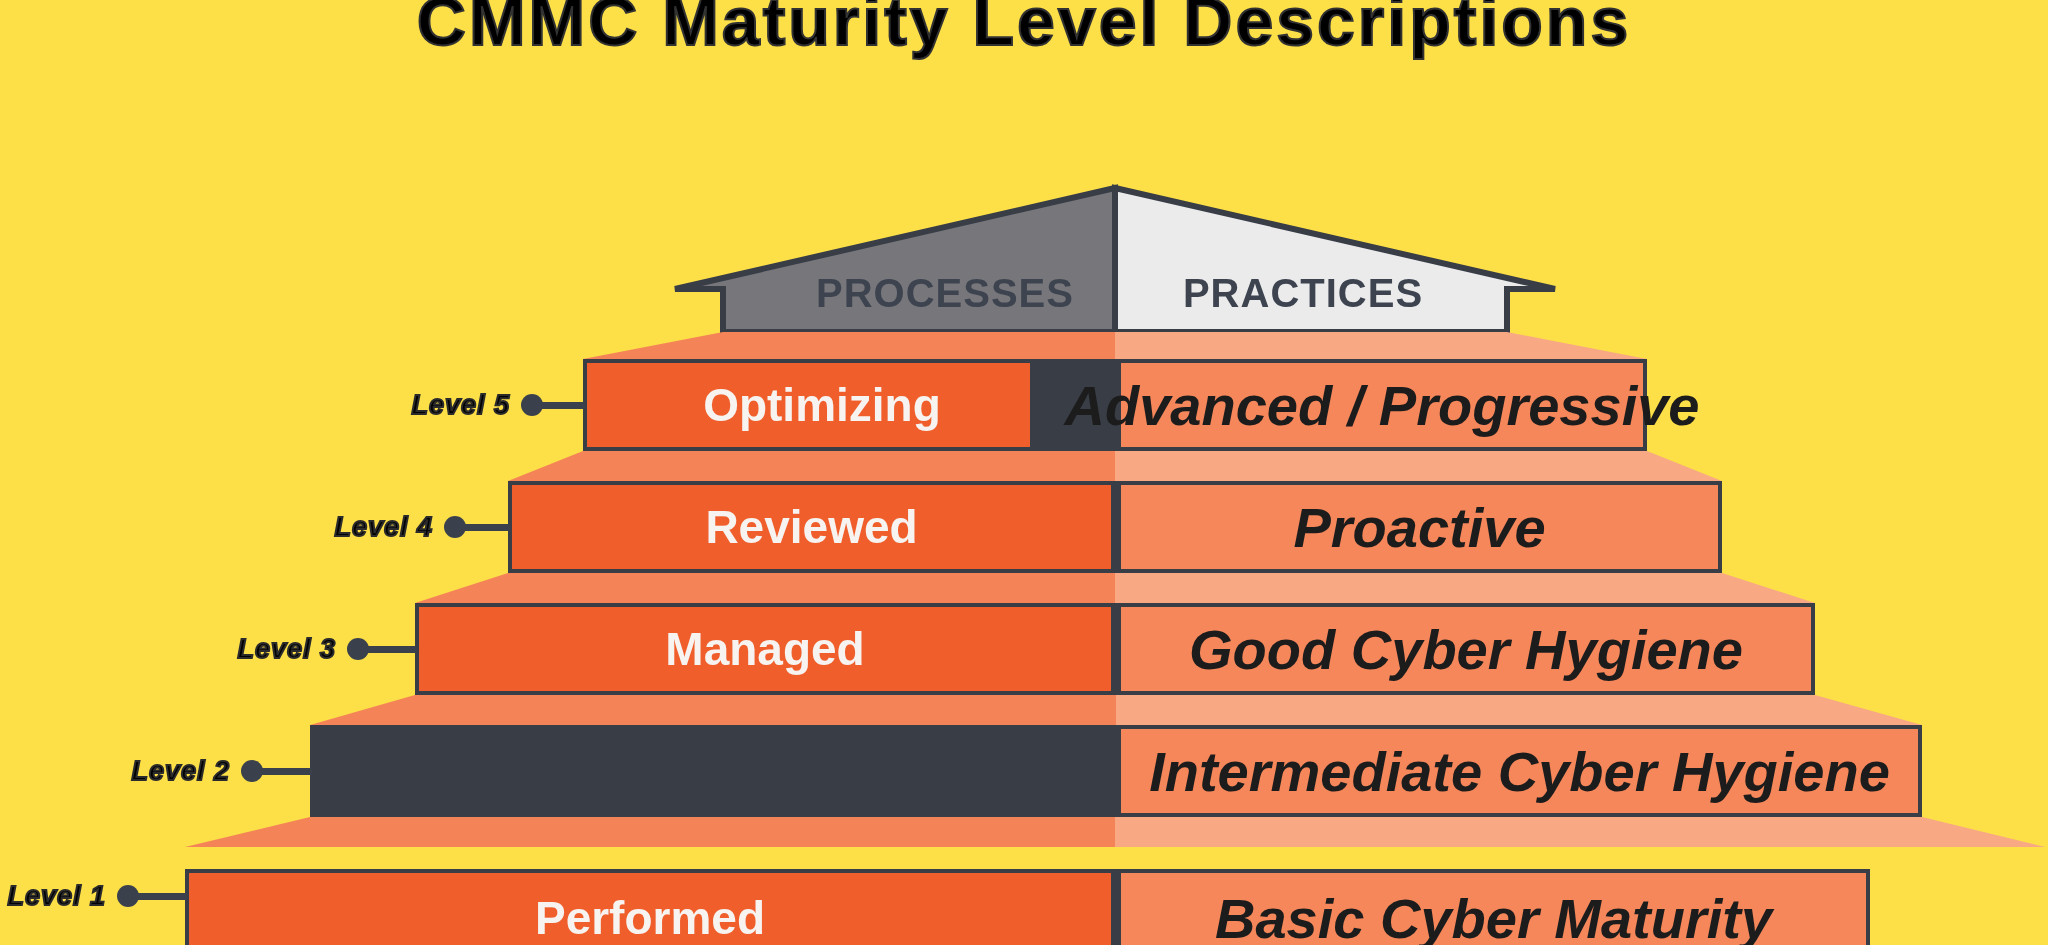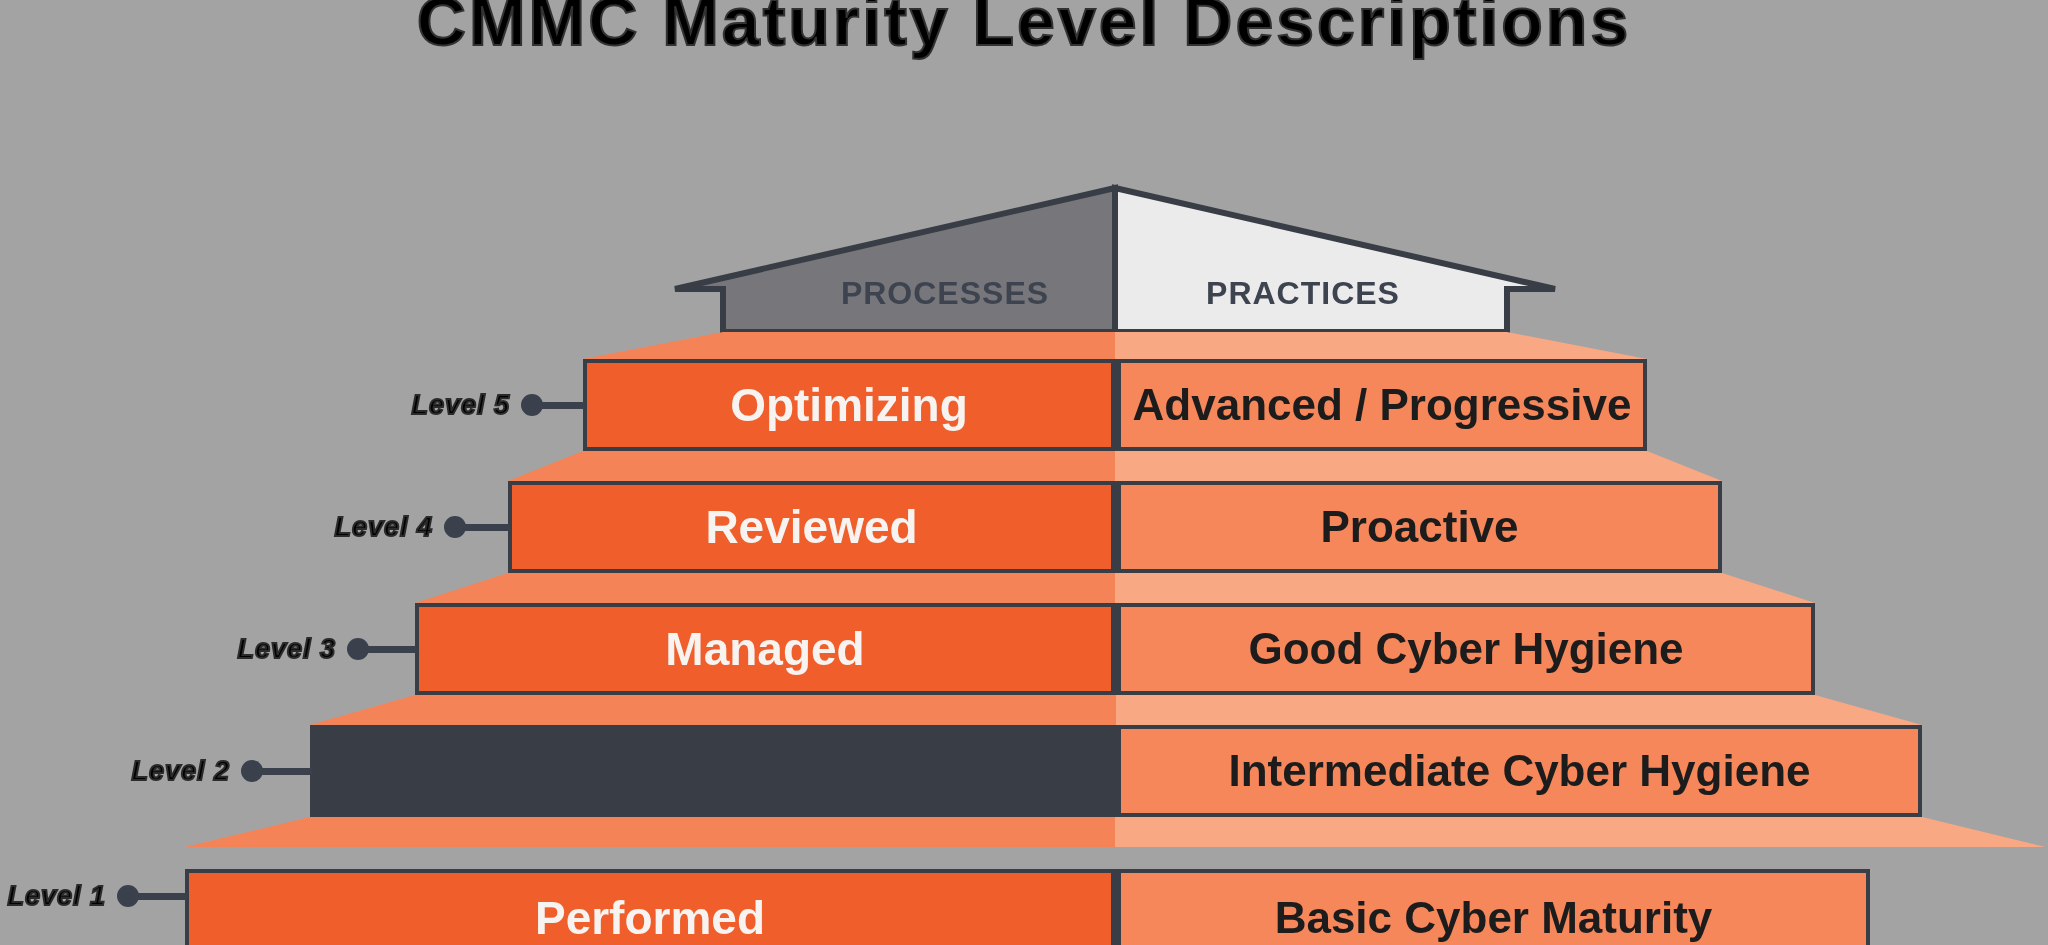--- a/index.html
+++ b/index.html
@@ -1,51 +1,51 @@
 <!DOCTYPE html>
 <html style="--background: #000000; --rowL: #f05e2b; --rowR: #f5875a; --trapL: #f48457; --trapR: #f9a884; --roofLeft: #77777b; --roofRight: #ebebec; --roofText: #3d4450; --outline: #383d46; --connector: #3a414c; --textL: #f6f3f0; --textR: #1c1c1c;"><head>
 <meta charset="utf-8">
 <style>
   html,body{margin:0;padding:0;background:#000;}
   #canvas{
-    position:relative;width:2048px;height:945px;overflow:hidden;background:#a3a3a3;
+    position:relative;width:2048px;height:945px;overflow:hidden;background:#fde047;
     font-family:"Liberation Sans", sans-serif;
   }
   
   .title{
     position:absolute;top:-18px;left:0;width:100%;text-align:center;
     font-size:68px;font-weight:700;letter-spacing:3px;
     color:#000;-webkit-text-stroke:2px #323232;white-space:nowrap;
   }
   
   #roof-svg{position:absolute;left:0;top:0;}
   .roof-label{
     position:absolute;transform:translate(-50%,-50%);
-    font-size:32px;font-weight:700;letter-spacing:1px;color:var(--roofText);
+    font-size:40px;font-weight:700;letter-spacing:1px;color:var(--roofText);
     white-space:nowrap;
   }
   .roof-label.left{left:945px;top:293px;}
   .roof-label.right{left:1303px;top:293px;}
   
   .trap{position:absolute;background:linear-gradient(90deg,var(--trapL) 0 50%,var(--trapR) 50% 100%);}
   .t0{left:583px;top:332px;width:1064px;height:27px;clip-path:polygon(13.16% 0,86.84% 0,100% 100%,0 100%);}
   .t1{left:508px;top:451px;width:1214px;height:30px;clip-path:polygon(6.18% 0,93.82% 0,100% 100%,0 100%);}
   .t2{left:415px;top:573px;width:1400px;height:30px;clip-path:polygon(6.64% 0,93.36% 0,100% 100%,0 100%);}
   .t3{left:310px;top:695px;width:1612px;height:30px;clip-path:polygon(6.51% 0,93.36% 0,100% 100%,0 100%);}
   .t4{left:185px;top:817px;width:1860px;height:30px;clip-path:polygon(6.72% 0,93.39% 0,100% 100%,0 100%);}
   
   .row{position:absolute;background:var(--outline);}
   .row .half{
     position:absolute;top:4px;bottom:4px;display:flex;align-items:center;justify-content:center;
     white-space:nowrap;
   }
   .row .process{left:4px;background:var(--rowL);color:var(--textL);font-size:46px;font-weight:700;}
-  .row .practice{right:4px;background:var(--rowR);color:var(--textR);font-size:44px;font-weight:700;}
+  .row .practice{right:4px;background:var(--rowR);color:var(--textR);font-size:56px;font-weight:700;font-style:italic;}
   .r0{left:583px;top:359px;width:1064px;height:92px;}
-  .r0 .process{width:524px;} .r0 .practice{left:538px;}
+  .r0 .process{width:416px;padding-left:27px;} .r0 .practice{left:538px;}
   .r1{left:508px;top:481px;width:1214px;height:92px;}
   .r1 .process{width:599px;} .r1 .practice{left:613px;}
   .r2{left:415px;top:603px;width:1400px;height:92px;}
   .r2 .process{width:692px;} .r2 .practice{left:706px;}
   .r3{left:310px;top:725px;width:1612px;height:92px;}
   .r3 .process{width:797px;} .r3 .practice{left:811px;}
   .r4{left:185px;top:869px;width:1685px;height:98px;}
   .r4 .process{width:922px;} .r4 .practice{left:936px;}
   
   .lvl-label{

